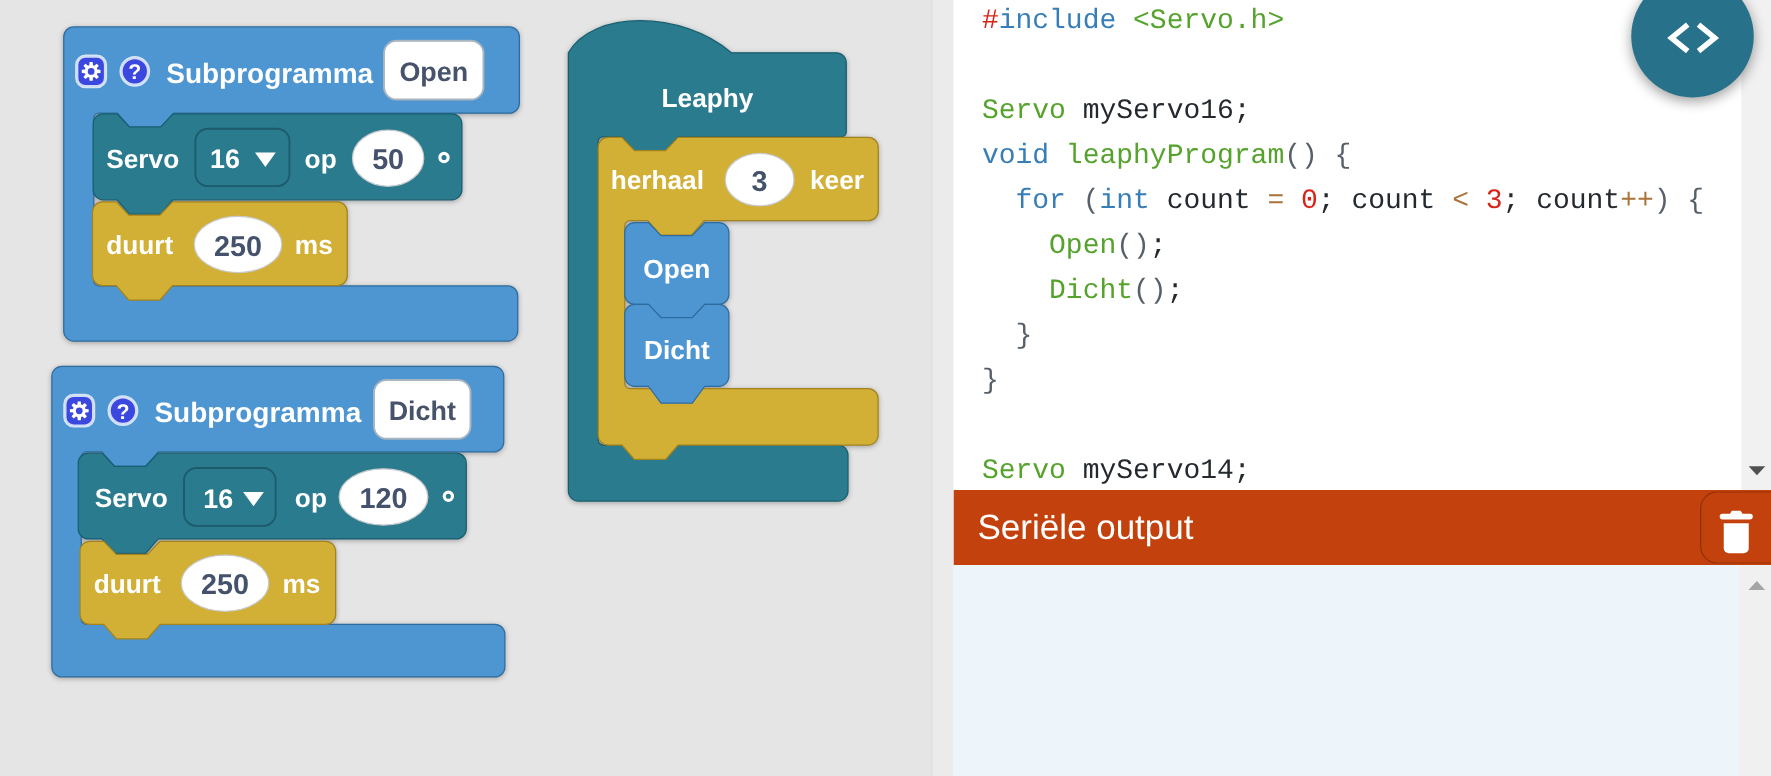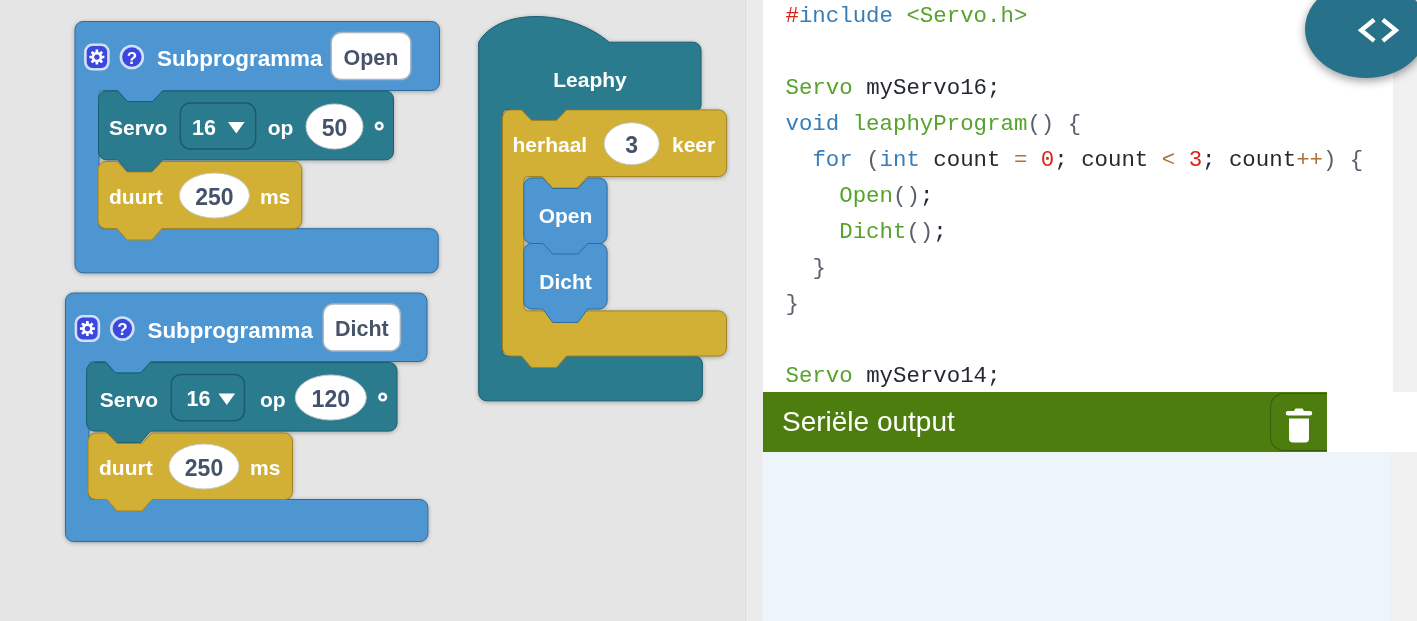--- a/index.html
+++ b/index.html
@@ -1,29 +1,29 @@
 <!DOCTYPE html>
 <html><head>
 <meta charset="utf-8">
 <style>
   html,body{margin:0;padding:0;}
   body{width:1417px;height:621px;overflow:hidden;position:relative;background:#fff;font-family:"Liberation Sans",sans-serif;}
-  .abs{position:absolute;padding-left:24px;}
+  .abs{position:absolute;}
   #workspace{left:0;top:0;width:745px;height:621px;background:#e5e5e5;}
   #divider{left:745px;top:0;width:18px;height:621px;background:#ebebeb;border-left:1px solid #dcdcdc;box-sizing:border-box;}
   #codepanel{left:763px;top:0;width:630px;height:392px;background:#fff;overflow:hidden;}
   #codepanel pre{margin:0;padding:0;position:absolute;left:22.5px;top:-2px;font-family:"Liberation Mono",monospace;font-size:22.4px;line-height:36px;white-space:pre;}
   .kw{color:#377eb8;}
   .grn{color:#55a32c;}
   .red{color:#d92318;}
   .brn{color:#aa733c;}
   .pun{color:#57606a;}
   .idn{color:#24292f;}
   #codescroll{left:1393px;top:0;width:24px;height:392px;background:#f1f1f1;}
-  #serialbar{left:763px;top:392px;width:540px;height:60px;background:#4d7c0f;}
+  #serialbar{left:763px;top:392px;width:654px;height:60px;background:#c2410c;}
   #serialbar .title{position:absolute;left:19px;top:50%;transform:translateY(-50%);color:#fff;font-size:28px;}
   #trashbtn{position:absolute;right:0px;top:1px;width:57px;height:58px;border:1px solid rgba(0,0,0,0.25);border-radius:14px 0 0 14px;border-right:none;box-sizing:border-box;}
   #serialarea{left:763px;top:452px;width:628px;height:169px;background:#edf5fb;}
   #serialscroll{left:1391px;top:452px;width:26px;height:169px;background:#f0f0f0;}
   #circlebtn{left:1304.5px;top:-20.5px;width:98px;height:98px;border-radius:50%;background:#27718a;box-shadow:0 3px 10px rgba(0,0,0,0.4);}
 </style>
 </head>
 <body>
 <div class="abs" id="workspace">
 <svg width="745" height="621">

